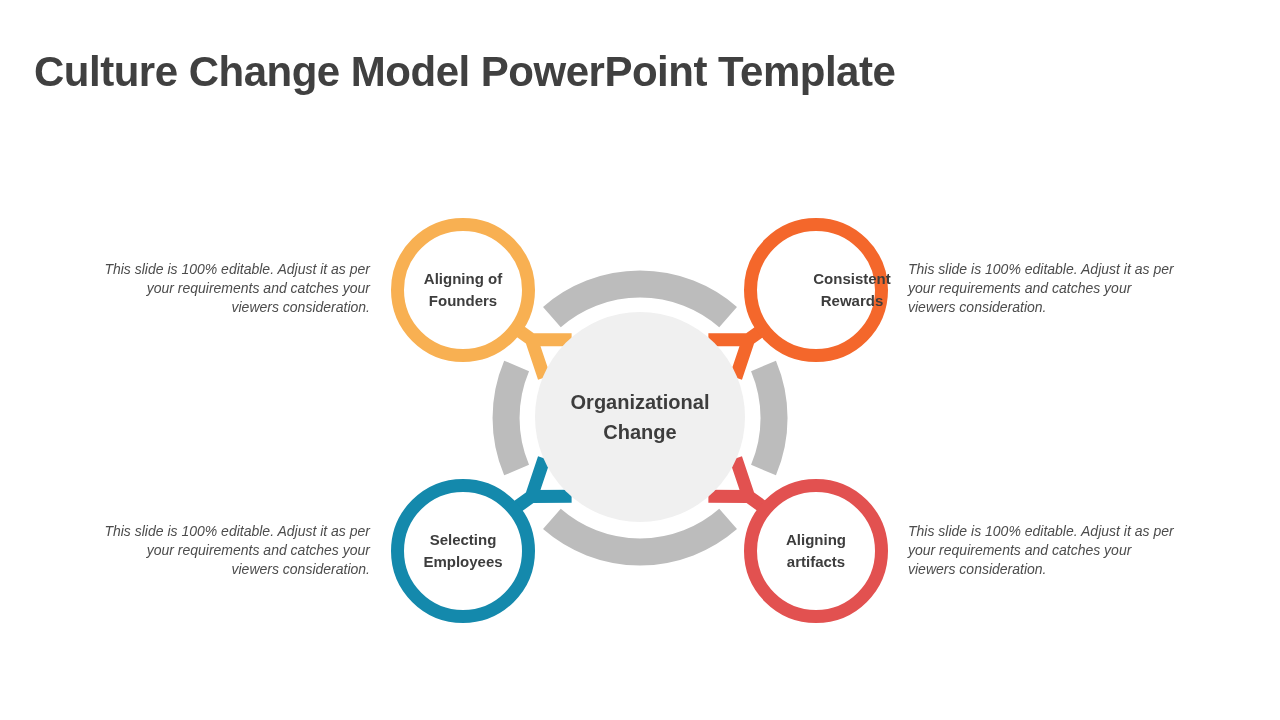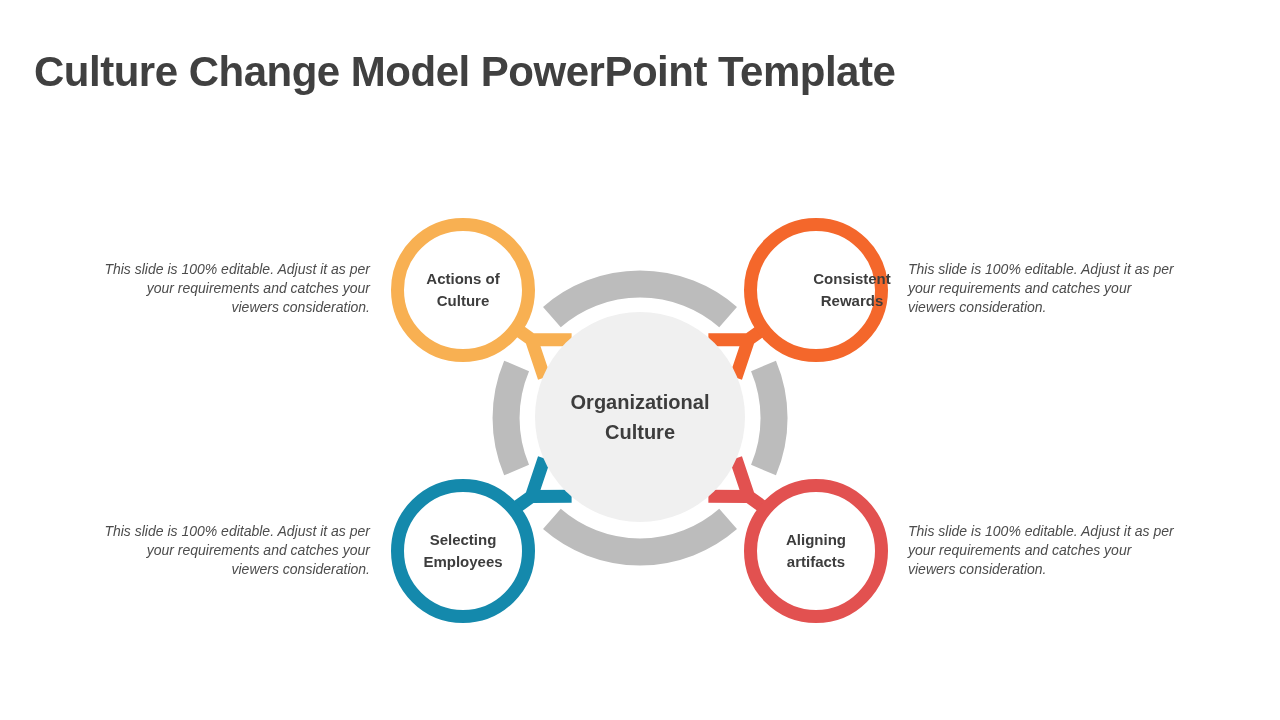--- a/index.html
+++ b/index.html
@@ -108,23 +108,23 @@
     <path class="connector" d="M735.8 458.4 L748.6 496.5 L708.4 496.3 M748.6 496.5 L763.2 507.0" stroke="#E25150"></path>
 
     <circle class="center-circle" cx="640" cy="417" r="105"></circle>
 
     <circle class="node-circle" cx="463" cy="290" r="65.5" stroke="#F8B052"></circle>
     <circle class="node-circle" cx="816" cy="290" r="65.5" stroke="#F4672B"></circle>
     <circle class="node-circle" cx="463" cy="551" r="65.5" stroke="#1489AC"></circle>
     <circle class="node-circle" cx="816" cy="551" r="65.5" stroke="#E25150"></circle>
   </svg>
 
-  <div class="center-label">Organizational Culture</div>
+  <div class="center-label">Organizational Change</div>
 
-  <div class="node-label tl">Actions of Culture</div>
+  <div class="node-label tl">Aligning of Founders</div>
   <div class="node-label tr">Consistent Rewards</div>
   <div class="node-label br">Aligning artifacts</div>
   <div class="node-label bl">Selecting Employees</div>
 
   <div class="desc left top">
     <span>This slide is 100% editable. Adjust it as per</span>
     <span>your requirements and catches your</span>
     <span>viewers consideration.</span>
   </div>
   <div class="desc right top">

